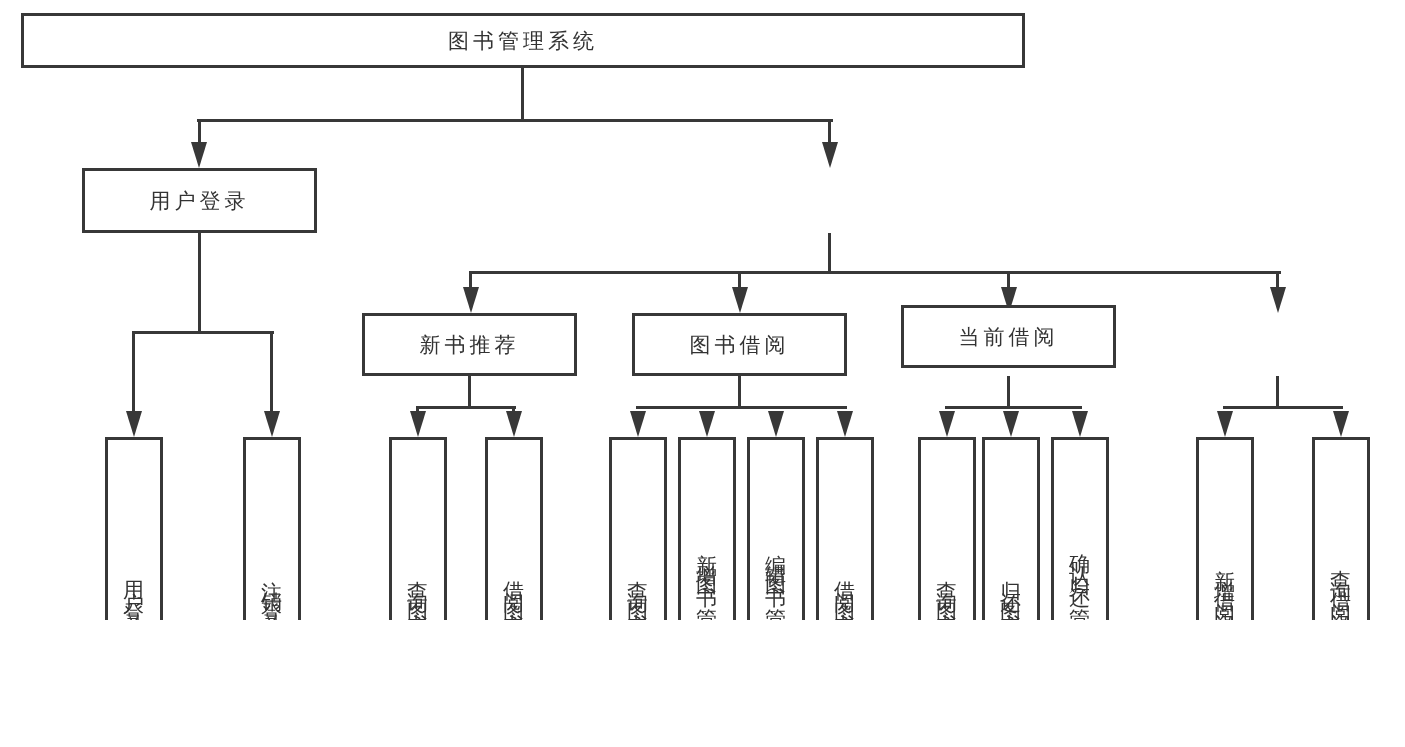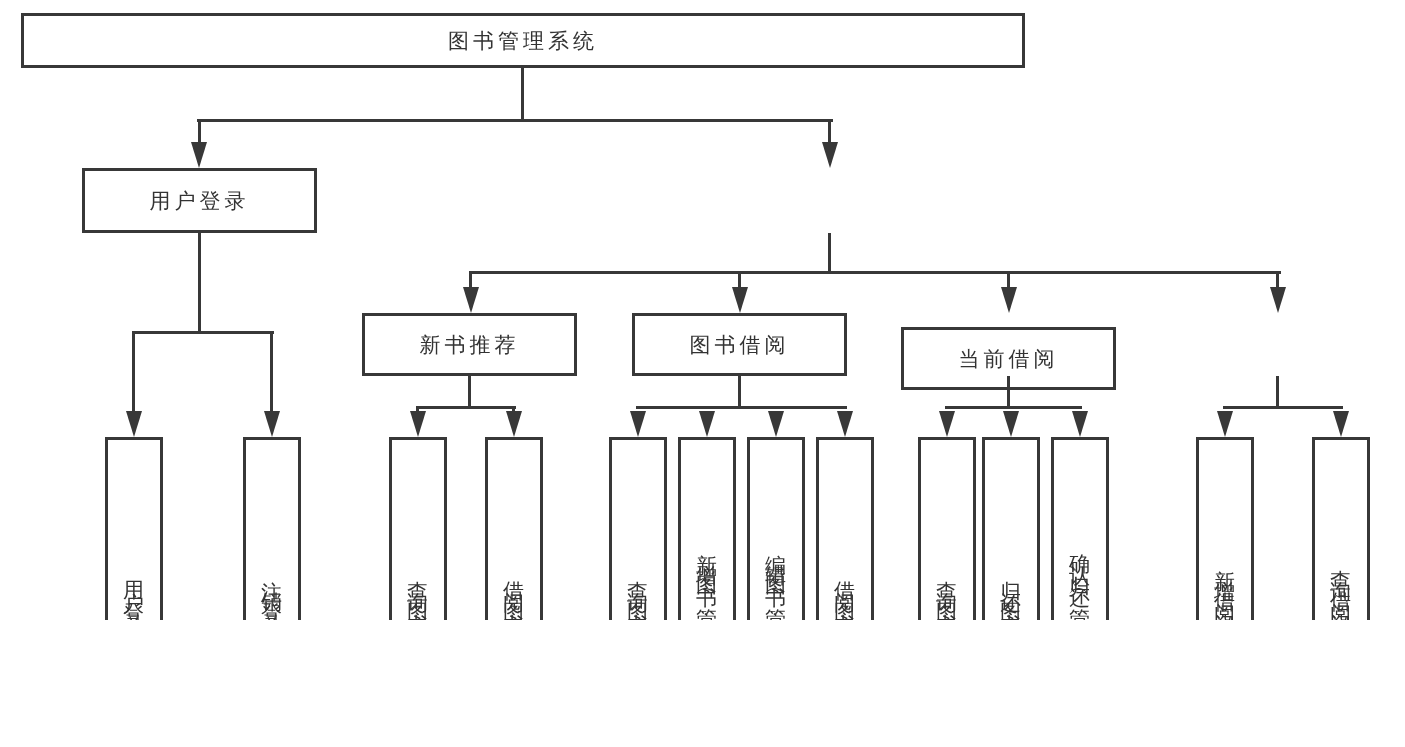--- a/index.html
+++ b/index.html
@@ -57,21 +57,21 @@
   <div class="arr" style="left:1001px;top:287px;"></div>
   <div class="vline" style="left:1276px;top:271px;height:18px;"></div>
   <div class="arr" style="left:1270px;top:287px;"></div>
 
   <div class="hbox" style="left:362px;top:313px;width:215px;height:63px;">
     <span>新书推荐</span>
   </div>
   <div class="hbox" style="left:632px;top:313px;width:215px;height:63px;">
     <span>图书借阅</span>
   </div>
-  <div class="hbox" style="left:901px;top:327px;width:215px;height:63px;">
+  <div class="hbox" style="left:901px;top:305px;width:215px;height:63px;">
     <span>当前借阅</span>
   </div>
 
   <div class="vline" style="left:468px;top:376px;height:33px;"></div>
   <div class="hline" style="left:416px;top:406px;width:100px;"></div>
   <div class="vline" style="left:416px;top:406px;height:9px;"></div>
   <div class="arr" style="left:410px;top:411px;"></div>
   <div class="vline" style="left:512px;top:406px;height:9px;"></div>
   <div class="arr" style="left:506px;top:411px;"></div>
 

